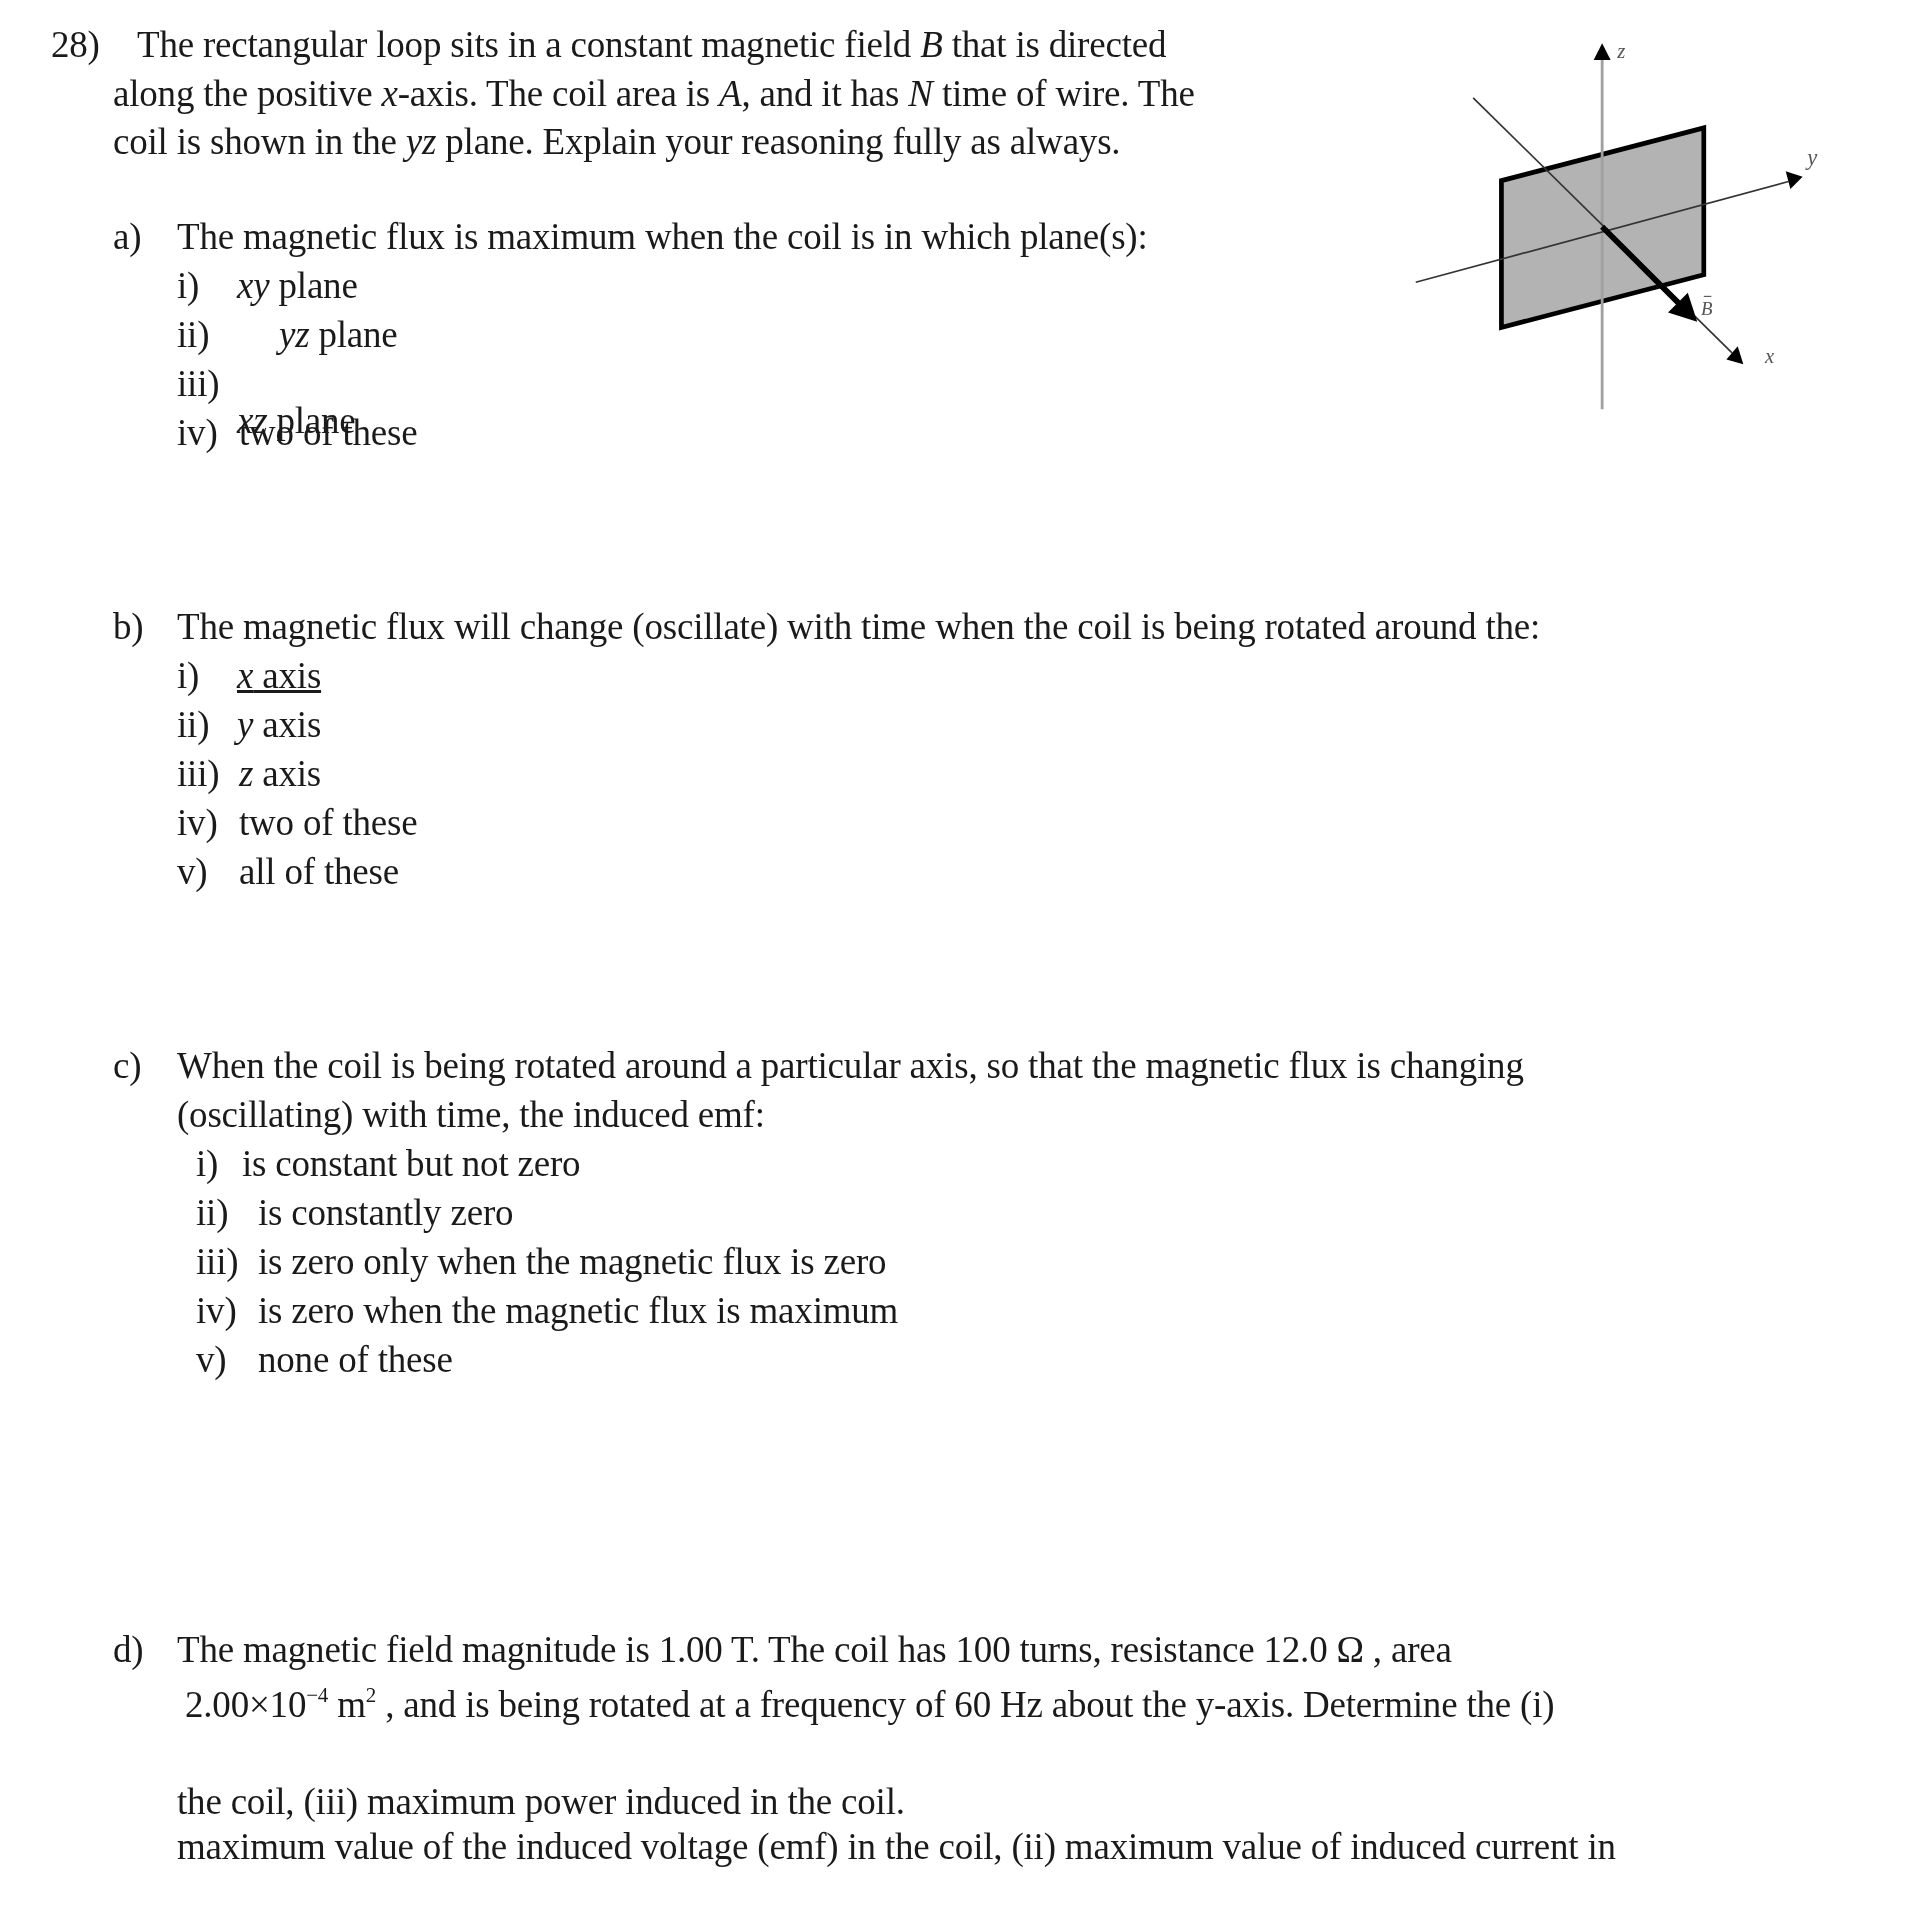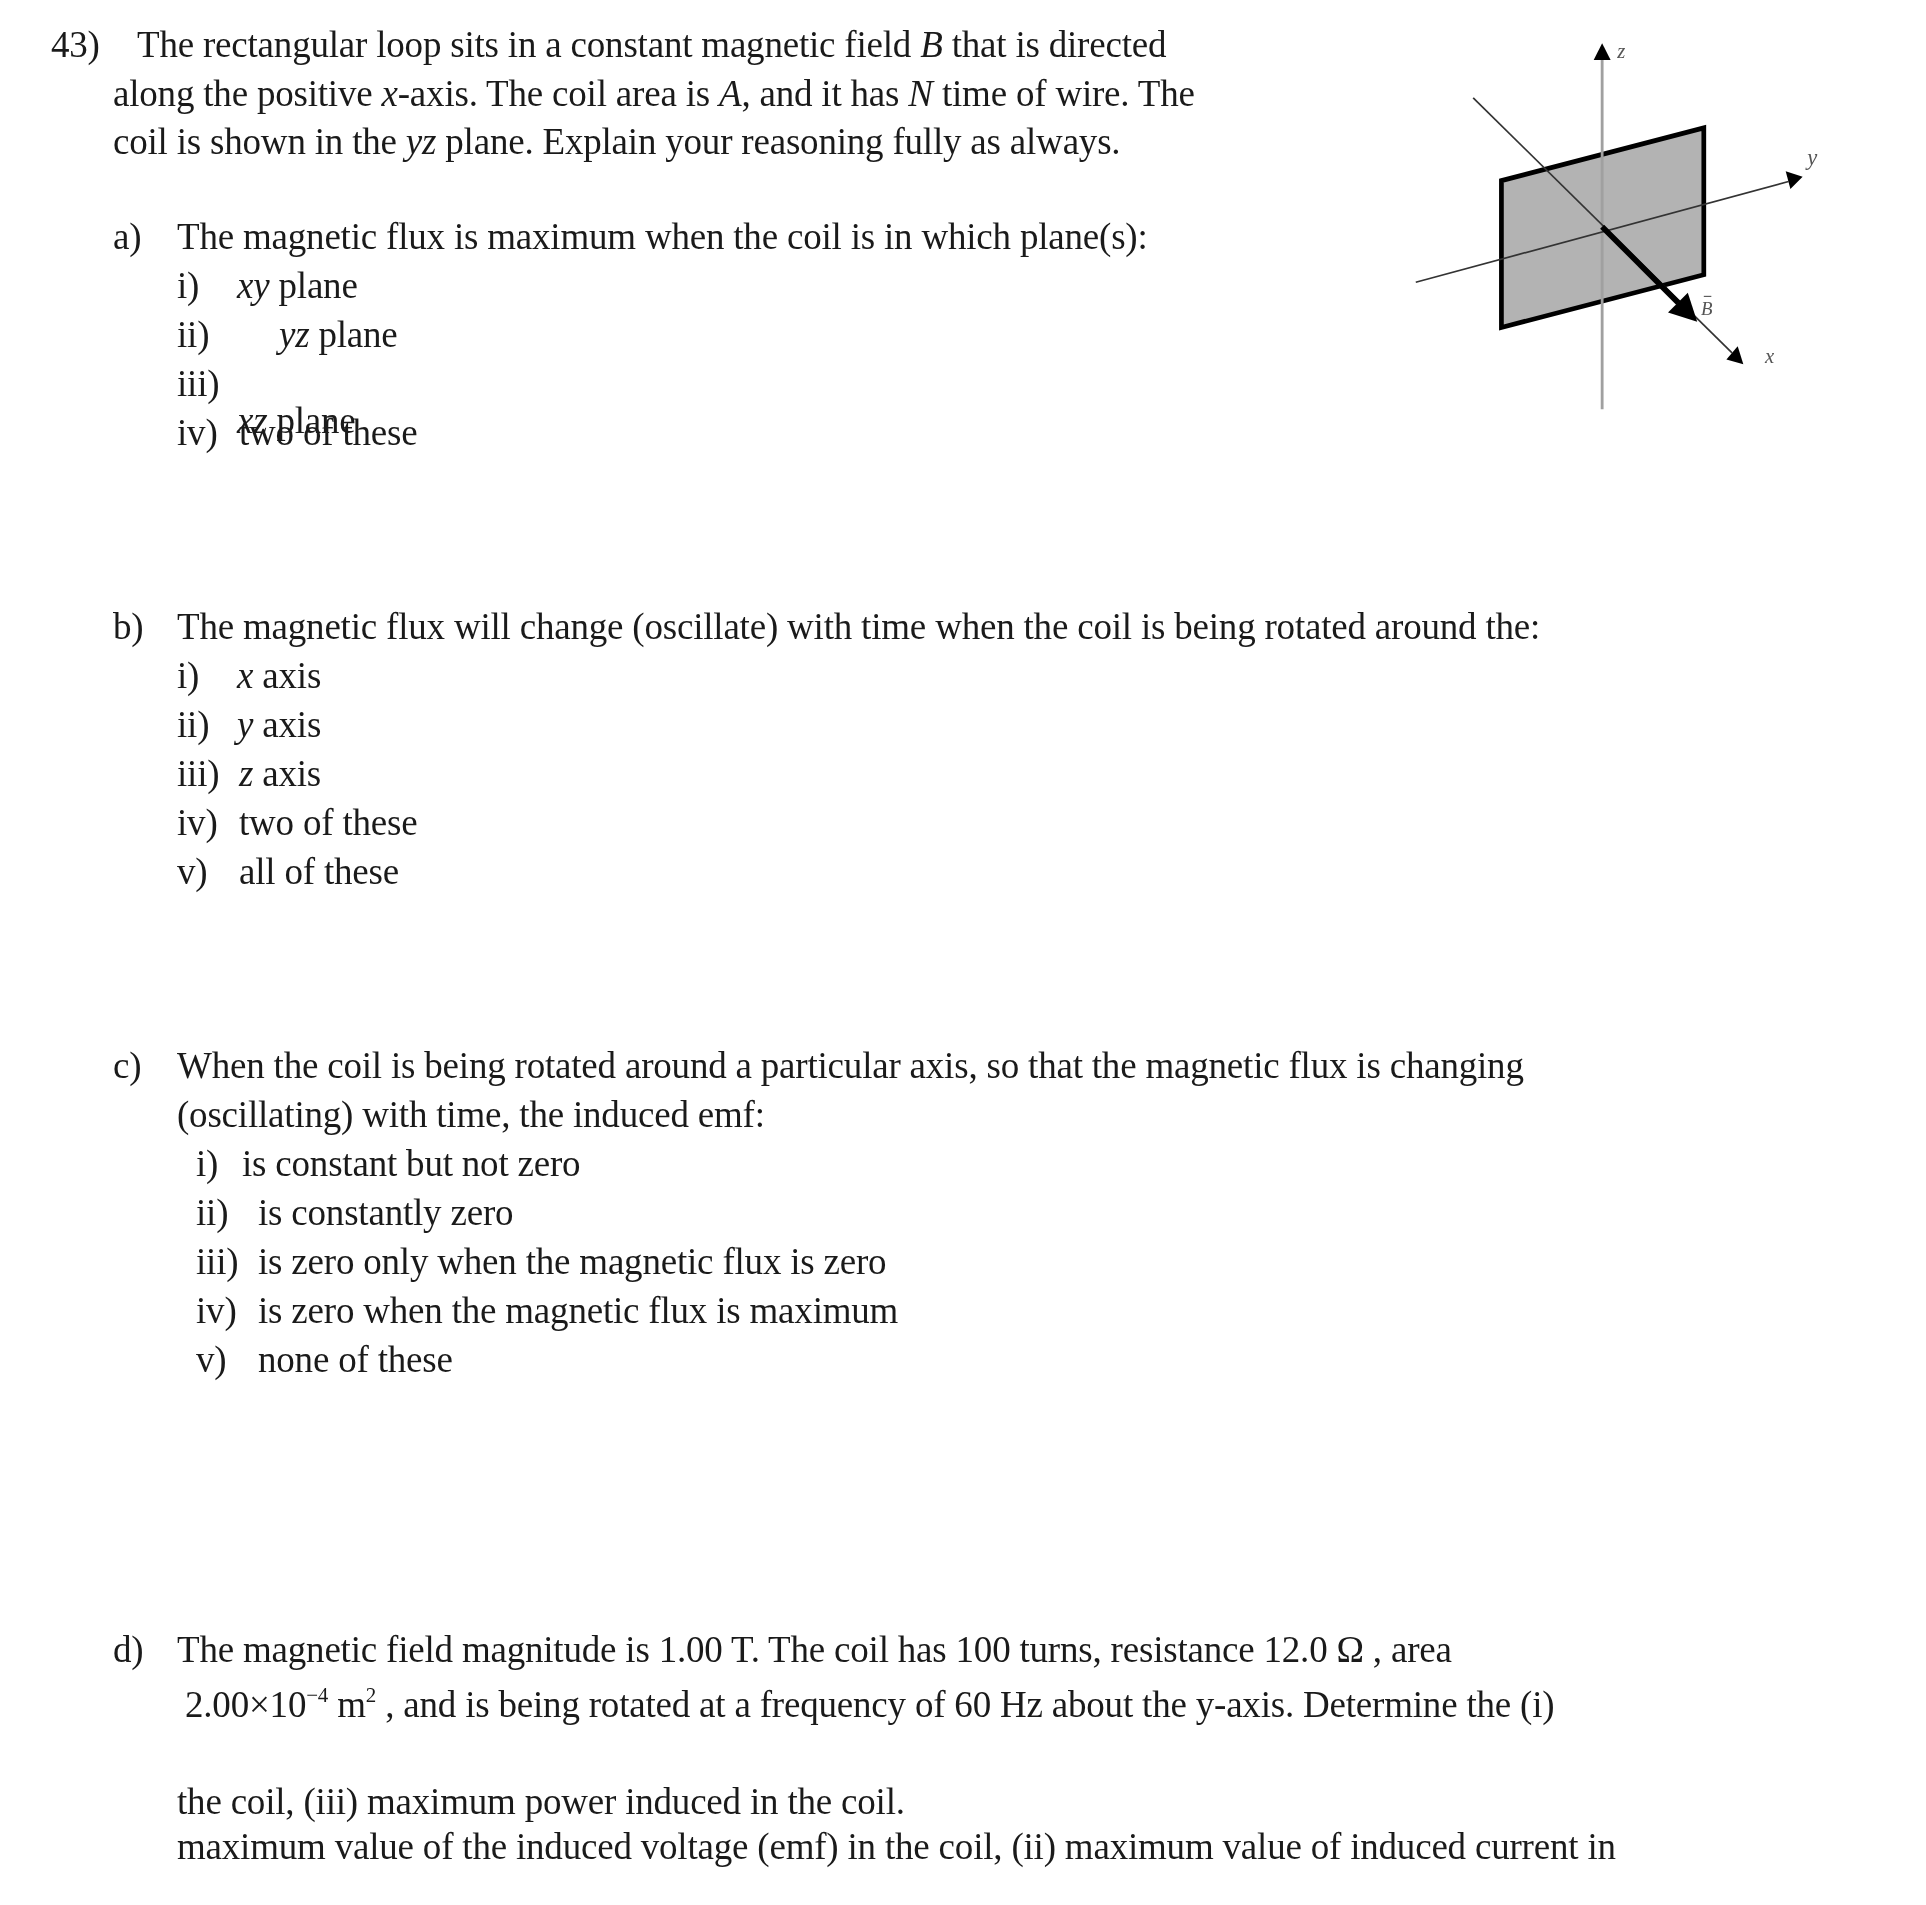--- a/index.html
+++ b/index.html
@@ -33,21 +33,21 @@
     }
     .axis-label {
       font-family: "Liberation Serif", serif;
       font-style: italic;
       fill: #555;
     }
   </style>
 </head>
 <body>
 
-<div class="line" style="left:51px; top:26px;">43)</div>
+<div class="line" style="left:51px; top:26px;">28)</div>
 
 <div class="line" style="left:113px; top:26px;margin-left:24px;">
   <span>The rectangular loop sits in a constant magnetic field </span><span class="it">B</span><span> that is directed</span>
 </div>
 <div class="line" style="left:113px; top:75px;">
   <span>along the positive </span><span class="it">x</span><span>-axis. The coil area is </span><span class="it">A</span><span>, and it has </span><span class="it">N</span><span> time of wire. The</span>
 </div>
 <div class="line" style="left:113px; top:123px;">
   <span>coil is shown in the </span><span class="it">yz</span><span> plane. Explain your reasoning fully as always.</span>
 </div>
@@ -88,21 +88,21 @@
 <div class="line" style="left:177px; top:365px;">iii)</div>
 <div class="line" style="left:237px; top:365px;margin-top:37px;"><span class="it">xz</span><span> plane</span></div>
 
 <div class="line" style="left:177px; top:414px;">iv)</div>
 <div class="line" style="left:239px; top:414px;"><span>two of these</span></div>
 
 <div class="line" style="left:113px; top:608px;">b)</div>
 <div class="line" style="left:177px; top:608px;">The magnetic flux will change (oscillate) with time when the coil is being rotated around the:</div>
 
 <div class="line" style="left:177px; top:657px;">i)</div>
-<div class="line" style="left:237px; top:657px;"><span class="it">x</span><span> axis</span></div>
+<div class="line" style="left:237px; top:657px;text-decoration:underline;"><span class="it">x</span><span> axis</span></div>
 
 <div class="line" style="left:177px; top:706px;">ii)</div>
 <div class="line" style="left:237px; top:706px;"><span class="it">y</span><span> axis</span></div>
 
 <div class="line" style="left:177px; top:755px;">iii)</div>
 <div class="line" style="left:239px; top:755px;"><span class="it">z</span><span> axis</span></div>
 
 <div class="line" style="left:177px; top:804px;">iv)</div>
 <div class="line" style="left:239px; top:804px;"><span>two of these</span></div>
 

